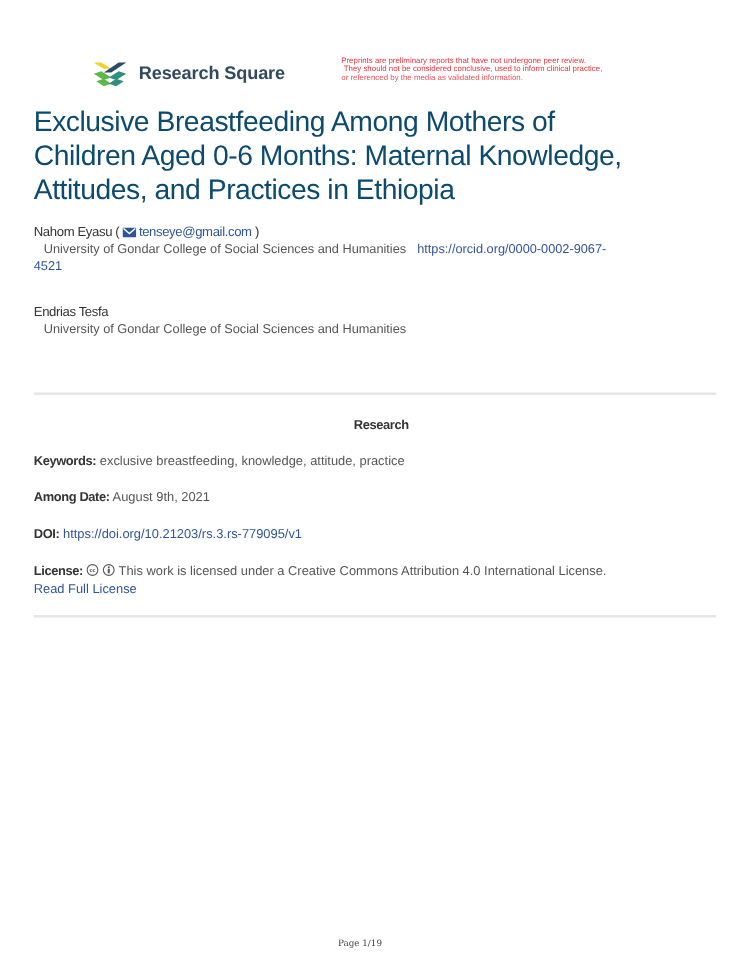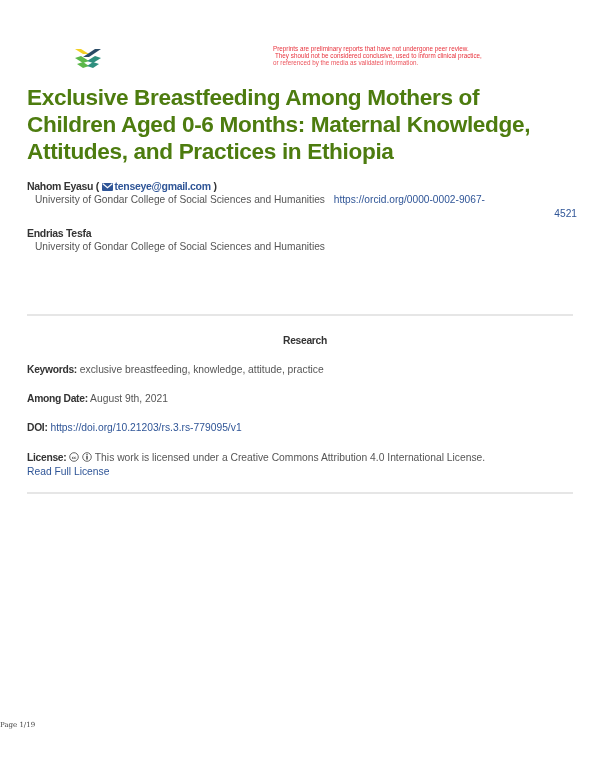--- a/index.html
+++ b/index.html
@@ -49,34 +49,34 @@
     }
     .preprint-note div { white-space: nowrap; }
     .title {
       position: absolute;
       left: 27px;
       top: 84px;
       width: 560px;
       margin: 0;
       font-size: 22.6px;
       line-height: 27px;
-      font-weight: bold;
-      color: #4d7c0f;
+      font-weight: normal;
+      color: #0c4a6e;
       letter-spacing: -0.35px;
     }
     .title div { white-space: nowrap; }
     .authors {
       position: absolute;
       left: 27px;
       top: 179px;
       width: 550px;
     }
     .author-name {
       font-size: 10.5px;
-      font-weight: bold;
+      font-weight: normal;
       color: #333333;
       line-height: 14px;
       letter-spacing: -0.3px;
     }
     .author-name .email {
       color: #2f5597;
       text-decoration: none;
     }
     .mail-icon {
       display: inline-block;
@@ -94,22 +94,21 @@
     }
     .affil .orcid {
       color: #2f5597;
       margin-left: 6px;
     }
     .affil-cont {
       font-size: 10.2px;
       color: #2f5597;
       line-height: 14px;
       margin-top: -5px;
-      margin-bottom: 5px;
-      text-align: right;
+      margin-bottom: 22px;
     }
     .rule {
       position: absolute;
       left: 27px;
       width: 546px;
       height: 1.5px;
       background: #e6e6e6;
     }
     .meta {
       position: absolute;
@@ -135,40 +134,42 @@
     }
     .cc-icon {
       display: inline-block;
       width: 10px;
       height: 10px;
       vertical-align: -1px;
     }
     .footer {
       position: absolute;
       left: 0;
-      top: 721px;
+      top: 751px;
       width: 576px;
+      text-align: center;
       font-family: "DejaVu Serif", serif;
       font-size: 7px;
       color: #444444;
     }
   </style>
 </head>
 <body>
 
 <div class="header">
   <div class="logo">
     <svg width="30" height="22" viewBox="0 0 30 22">
       <polygon points="2,2 8,2 16,7 10,7" fill="#f2d024"></polygon>
       <polygon points="28,2 22,2 10,10 16,10" fill="#2a4b66"></polygon>
       <polygon points="2,11 8,9 16,14 10,16" fill="#5cb84a"></polygon>
       <polygon points="28,11 22,9 14,14 20,16" fill="#2f8f7e"></polygon>
       <polygon points="4,17 10,15 16,19 10,21" fill="#5cb84a"></polygon>
       <polygon points="26,17 20,15 14,19 20,21" fill="#2f8f7e"></polygon>
     </svg>
+    <span class="logo-text">Research Square</span>
   </div>
   <div class="preprint-note">
     <div>Preprints are preliminary reports that have not undergone peer review.</div>
     <div style="padding-left:2px">They should not be considered conclusive, used to inform clinical practice,</div>
     <div style="opacity:0.85">or referenced by the media as validated information.</div>
   </div>
 </div>
 
 <h1 class="title">
   <div>Exclusive Breastfeeding Among Mothers of</div>

